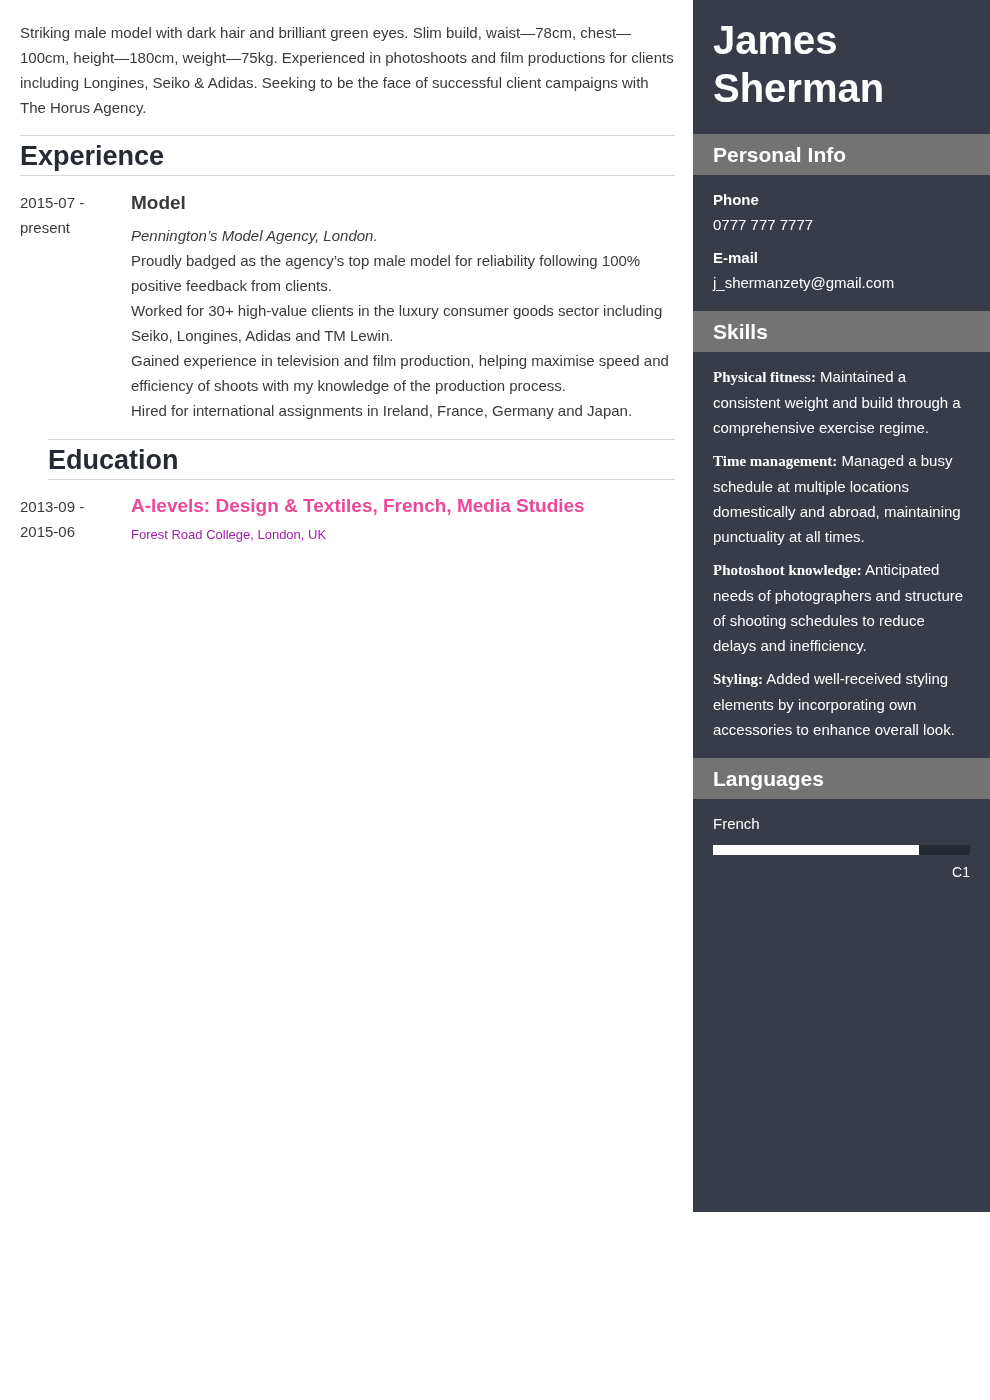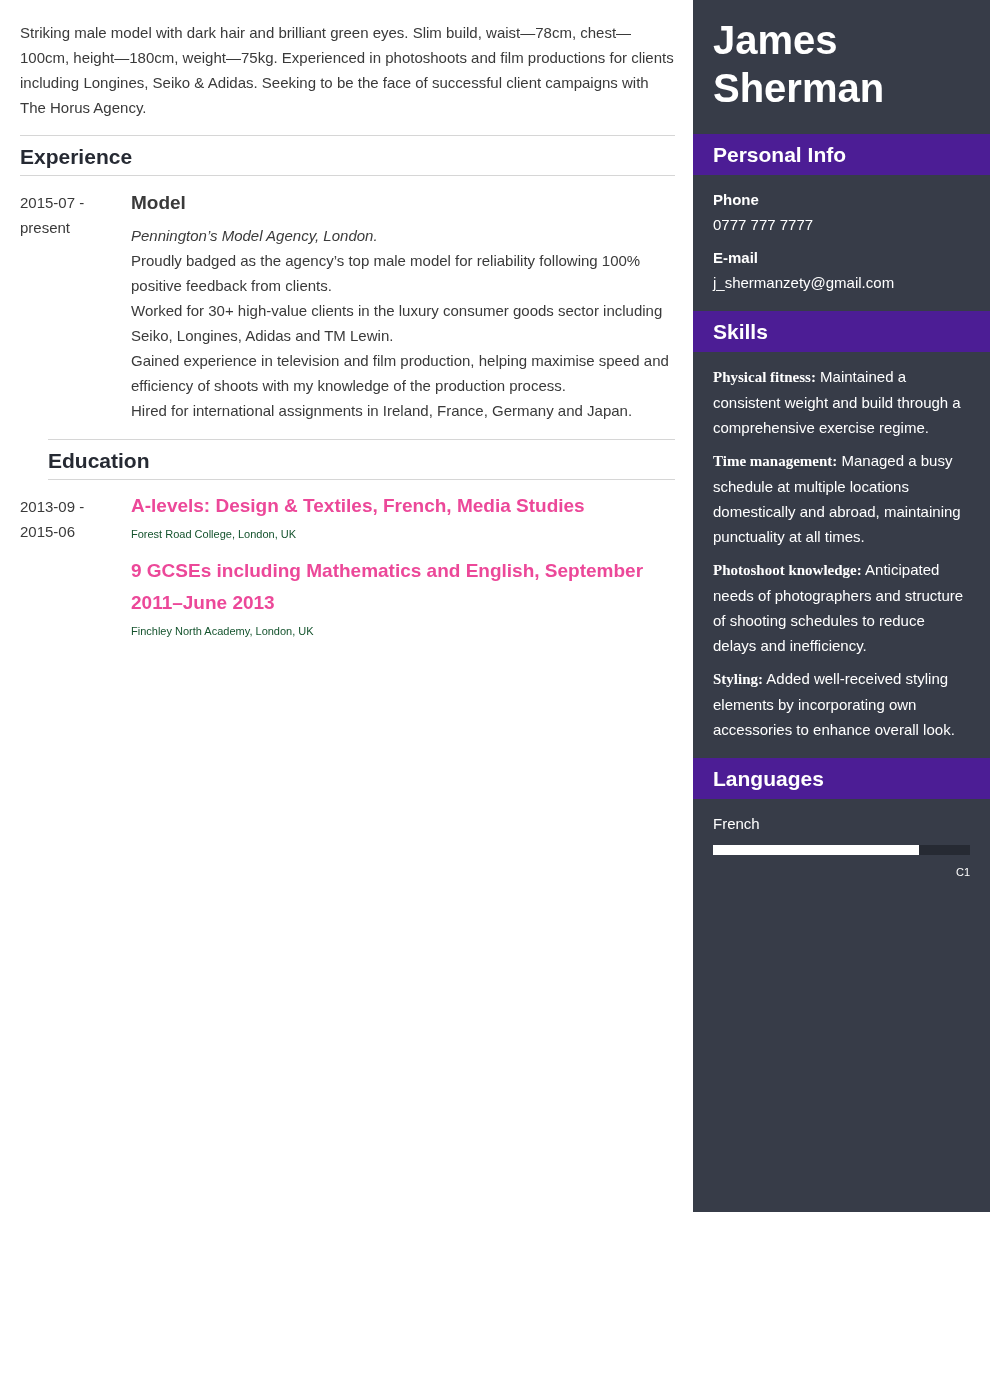--- a/index.html
+++ b/index.html
@@ -6,47 +6,47 @@
   html, body { width: 990px; height: 1400px; background: #ffffff; overflow: hidden; }
   body { font-family: "Liberation Sans", sans-serif; color: #3b3b3b; position: relative; }
 
   .main { position: absolute; left: 0; top: 0; width: 695px; height: 1400px; padding: 20px 20px 12px 20px; }
   .summary { font-size: 15px; line-height: 25px; color: #3a3a3a; }
 
   .section-title {
     margin-top: 15px;
     border-top: 1px solid #d6d6d6;
     border-bottom: 1px solid #d6d6d6;
-    font-size: 21px; font-weight: bold; color: #262a33;
+    font-size: 27px; font-weight: bold; color: #262a33;
     padding: 8px 0 6px 0; line-height: 25px;
   }
 
   .entry { display: flex; margin-top: 14px; }
   .entry-date { width: 111px; flex: 0 0 111px; font-size: 15px; line-height: 25px; color: #3a3a3a; }
   .entry-body { flex: 1; }
   .job-title { font-size: 19px; font-weight: bold; color: #3a3a3a; line-height: 25px; margin-bottom: 4px; }
   .company { font-size: 15px; font-style: italic; line-height: 25px; color: #3a3a3a; margin-top: 8px; }
   .bullet { font-size: 15px; line-height: 25px; color: #3a3a3a; }
 
   .edu-title { font-size: 19px; font-weight: bold; color: #ec4899; line-height: 32px; }
-  .edu-school { font-size: 11px; line-height: 25px; color: #14532d; margin-bottom: 8px; }
+  .edu-school { font-size: 13px; line-height: 25px; color: #a21caf; margin-bottom: 8px; }
   .edu-block + .edu-block { margin-top: 2px; }
 
   .sidebar { position: absolute; left: 693px; top: 0; width: 297px; height: 1212px; background: #373c48; color: #ffffff; }
   .name { font-size: 40px; font-weight: bold; line-height: 48px; padding: 16px 20px 0 20px; height: 134px; }
-  .side-heading { background: #4c1d95; font-size: 21px; font-weight: bold; padding: 0 20px; height: 41px; line-height: 41px; }
+  .side-heading { background: #737373; font-size: 21px; font-weight: bold; padding: 0 20px; height: 41px; line-height: 41px; }
   .side-content { padding: 12px 20px 16px 20px; border-radius: 30px; }
   .info-label { font-size: 15px; font-weight: bold; line-height: 25px; }
   .info-value { font-size: 15px; line-height: 25px; margin-bottom: 8px; }
   .skill { font-size: 15px; line-height: 25px; margin-bottom: 8px; }
   .skill b { font-weight: bold; font-family: Liberation Serif, serif; }
   .lang-name { font-size: 15px; line-height: 22px; padding-top: 2px; }
   .lang-bar { margin-top: 10px; width: 257px; height: 10px; background: #262a33; position: relative; }
   .lang-fill { position: absolute; left: 0; top: 0; height: 10px; background: #ffffff; }
-  .lang-level { text-align: right; font-size: 11px; line-height: 22px; margin-top: 6px; }
+  .lang-level { text-align: right; font-size: 14px; line-height: 22px; margin-top: 6px; }
 </style>
 </head>
 <body>
 
 <div class="main">
   <p class="summary">Striking male model with dark hair and brilliant green eyes. Slim build, waist—78cm, chest—100cm, height—180cm, weight—75kg. Experienced in photoshoots and film productions for clients including Longines, Seiko &amp; Adidas. Seeking to be the face of successful client campaigns with The Horus Agency.</p>
 
   <h2 class="section-title">Experience</h2>
   <div class="entry">
     <div class="entry-date">
@@ -66,24 +66,20 @@
   <h2 class="section-title" style="margin-top:16px;margin-left:28px;">Education</h2>
   <div class="entry">
     <div class="entry-date">
       <div>2013-09 -</div>
       <div>2015-06</div>
     </div>
     <div class="entry-body">
       <div class="edu-block">
         <div class="edu-title" style="margin-top:-4px;">A-levels: Design &amp; Textiles, French, Media Studies</div>
         <div class="edu-school">Forest Road College, London, UK</div>
-      </div>
-      <div class="edu-block">
-        <div class="edu-title">9 GCSEs including Mathematics and English, September 2011–June 2013</div>
-        <div class="edu-school">Finchley North Academy, London, UK</div>
       </div>
     </div>
   </div>
 </div>
 
 <div class="sidebar">
   <h1 class="name">
     <div>James</div>
     <div>Sherman</div>
   </h1>

